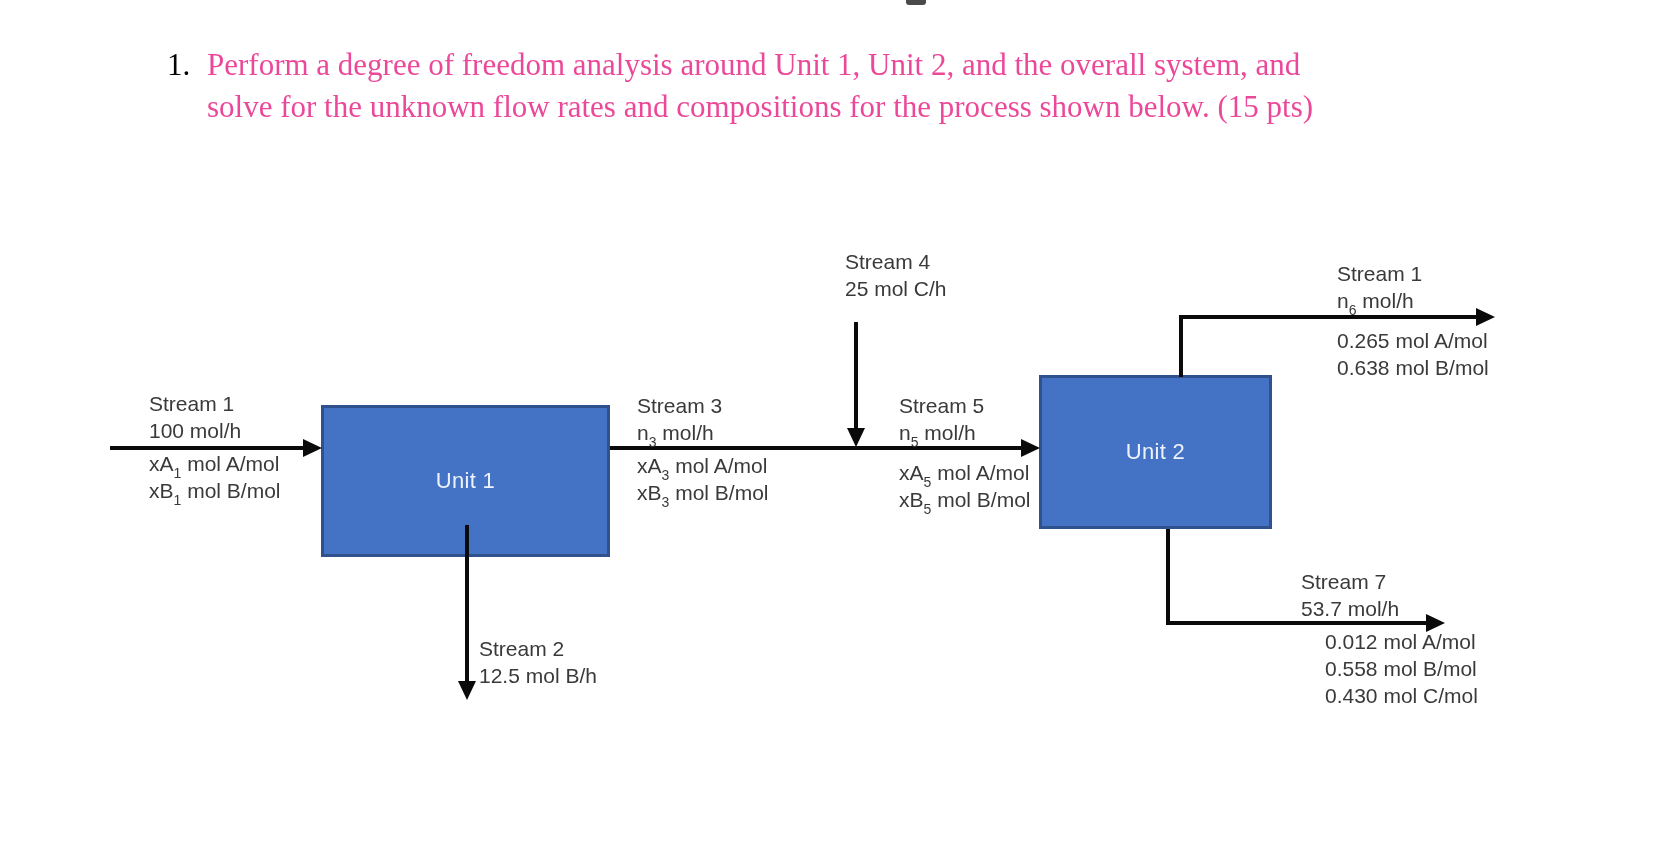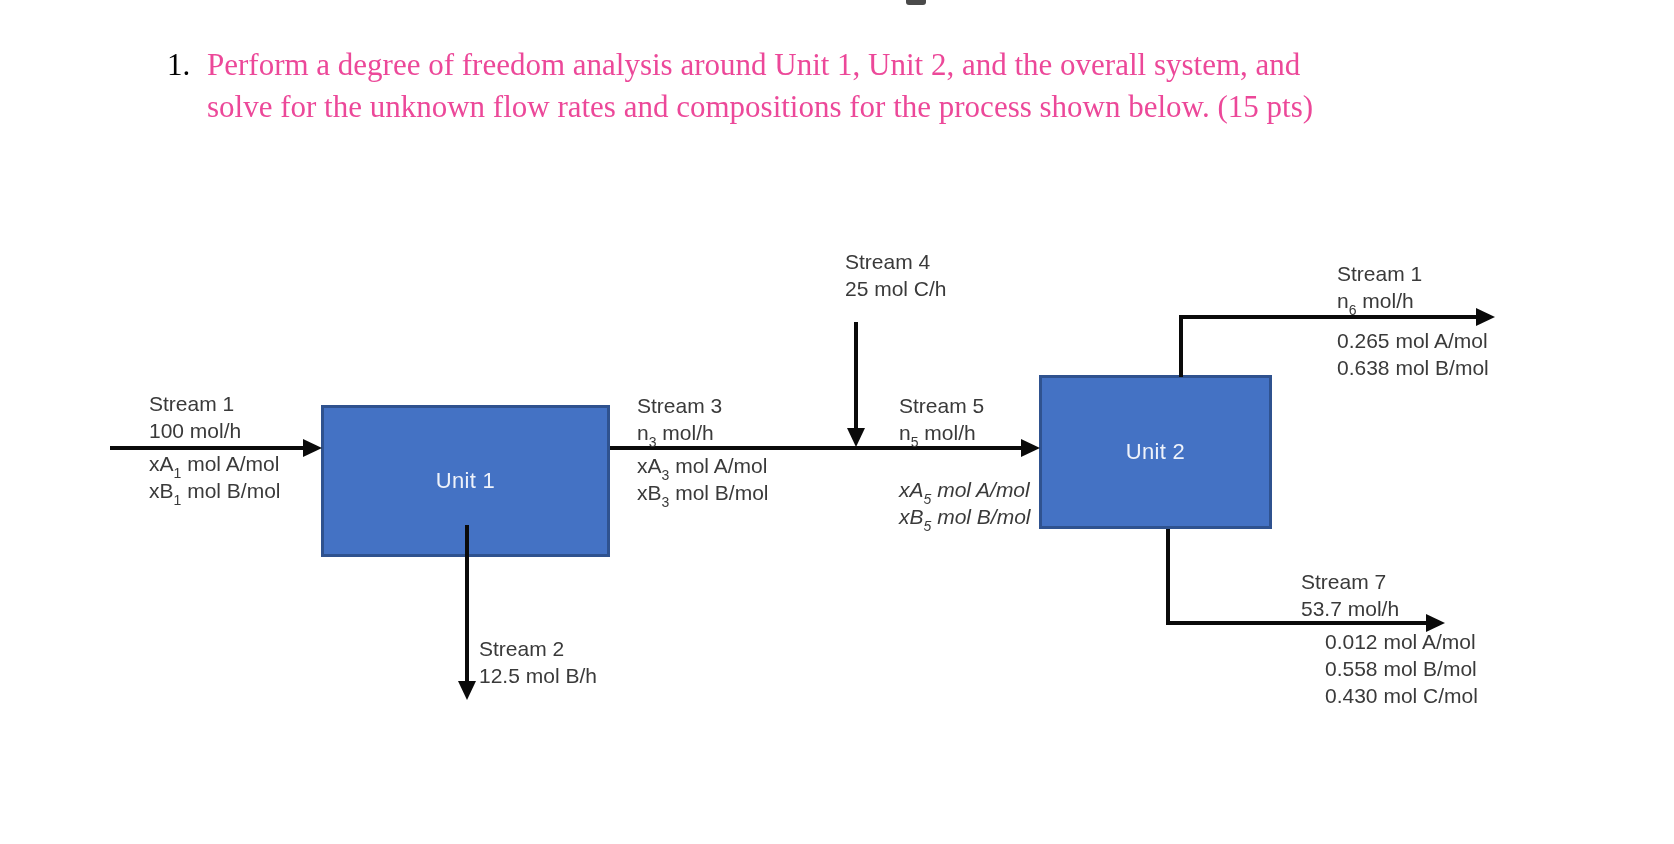--- a/index.html
+++ b/index.html
@@ -105,21 +105,21 @@
 
   <div class="lbl" style="left:845px;top:248px;">
     <div>Stream 4</div>
     <div>25 mol C/h</div>
   </div>
 
   <div class="lbl" style="left:899px;top:392px;">
     <div>Stream 5</div>
     <div><span>n</span><sub>5</sub><span> mol/h</span></div>
   </div>
-  <div class="lbl" style="left:899px;top:476px;font-style:italic;">
+  <div class="lbl" style="left:899px;top:459px;">
     <div><span>xA</span><sub>5</sub><span> mol A/mol</span></div>
     <div><span>xB</span><sub>5</sub><span> mol B/mol</span></div>
   </div>
 
   <div class="lbl" style="left:1337px;top:260px;">
     <div>Stream 1</div>
     <div><span>n</span><sub>6</sub><span> mol/h</span></div>
   </div>
   <div class="lbl" style="left:1337px;top:327px;">
     <div>0.265 mol A/mol</div>

